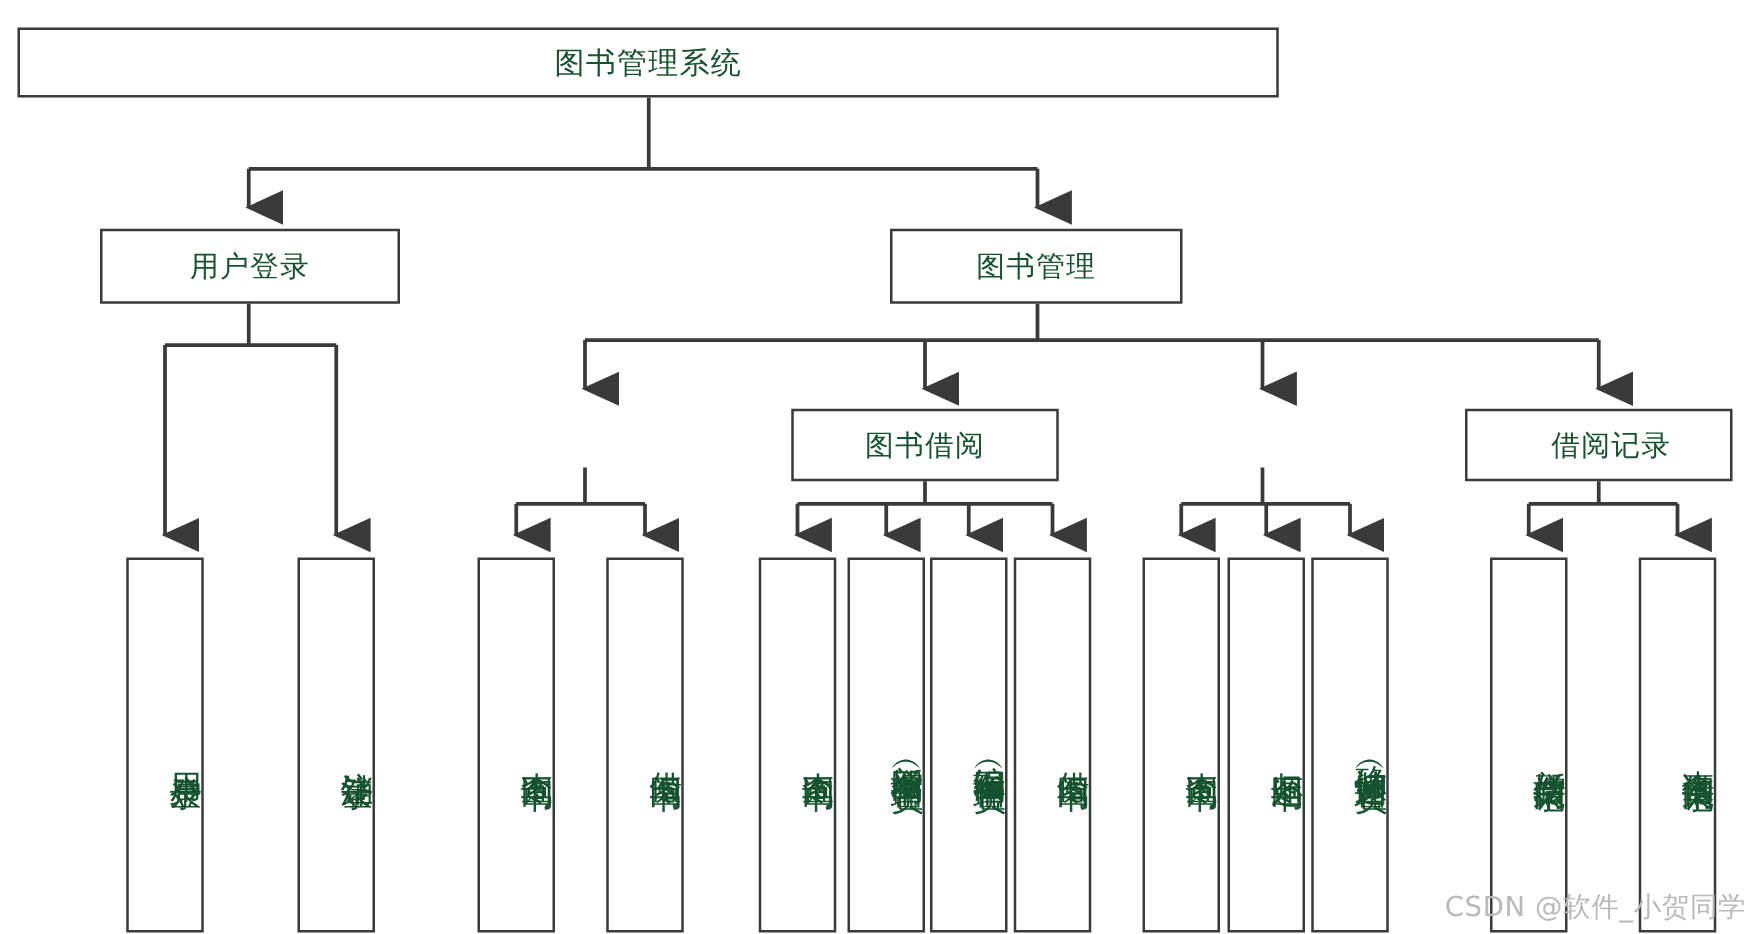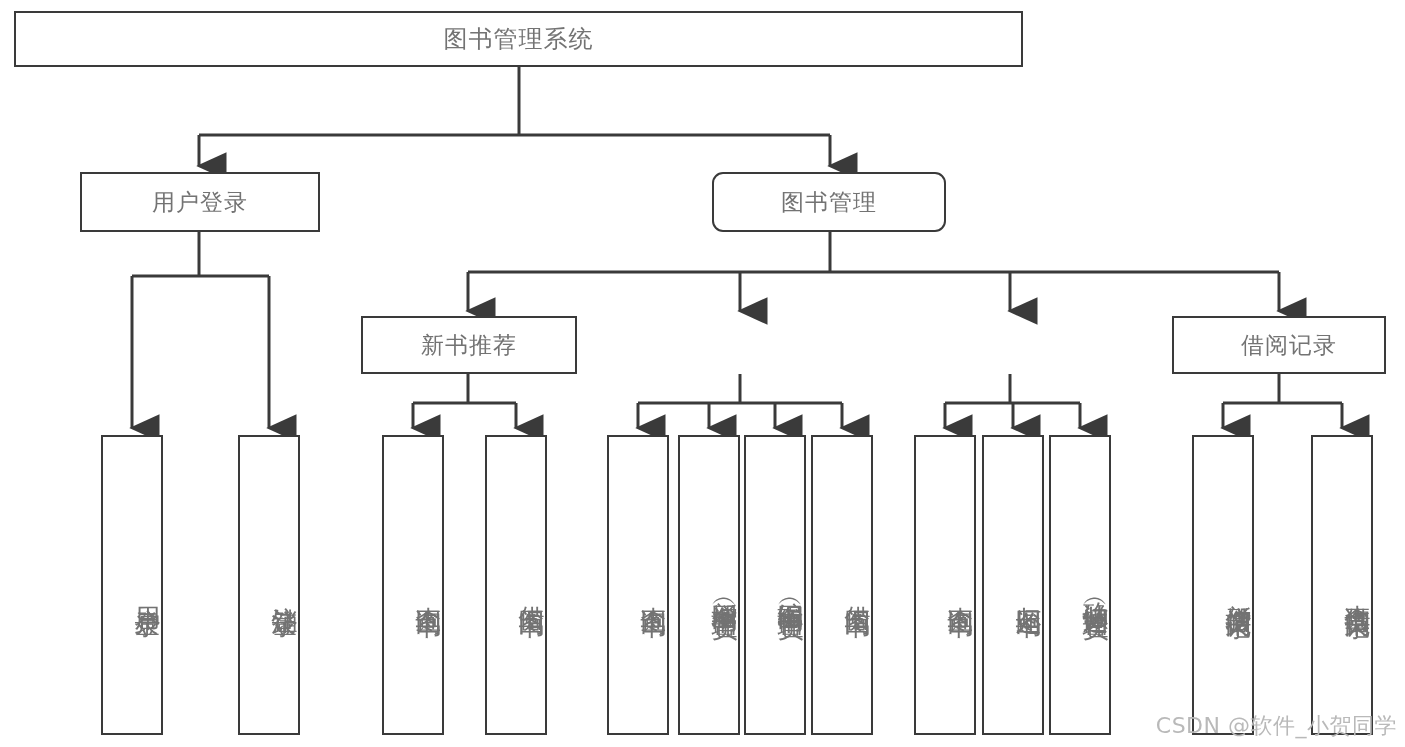--- a/index.html
+++ b/index.html
@@ -24,21 +24,22 @@
     pointer-events: none;
   }
   .node {
     position: absolute;
     box-sizing: border-box;
     border: 2.5px solid #3a3a3a;
     background: #ffffff;
     display: flex;
     align-items: center;
     justify-content: center;
-    color: #737373;
+    color: #14532d;
+    margin-top: 11px;
   }
   .node.horiz {
     font-size: 23px;
     letter-spacing: 1px;
   }
   .node.vert {
     writing-mode: vertical-rl;
     text-orientation: upright;
     font-size: 26px;
     letter-spacing: 2px;
@@ -111,23 +112,23 @@
       <path d="M 1279 374 L 1279 403"></path>
       <path d="M 1223 403 L 1342 403"></path>
       <path d="M 1223 403 L 1223 428" marker-end="url(#arrow)"></path>
       <path d="M 1342 403 L 1342 428" marker-end="url(#arrow)"></path>
     </g>
   </svg>
 
   <div class="node horiz root" style="left:14px; top:11px; width:1009px; height:56px;">图书管理系统</div>
 
   <div class="node horiz" style="left:80px; top:172px; width:240px; height:60px;">用户登录</div>
-  <div class="node horiz" style="left:712px; top:172px; width:234px; height:60px;border-radius:11px;">图书管理</div>
+  <div class="node horiz" style="left:712px; top:172px; width:234px; height:60px;">图书管理</div>
 
-  <div class="node horiz" style="left:361px; top:316px; width:216px; height:58px;">新书推荐</div>
+  <div class="node horiz" style="left:633px; top:316px; width:214px; height:58px;">图书借阅</div>
   <div class="node horiz" style="left:1172px; top:316px; width:214px; height:58px;padding-left:20px;">借阅记录</div>
 
   <div class="node vert" style="left:101px; top:435px; width:62px; height:300px;">用户登录</div>
   <div class="node vert" style="left:238px; top:435px; width:62px; height:300px;">注销登录</div>
 
   <div class="node vert" style="left:382px; top:435px; width:62px; height:300px;">查询图书</div>
   <div class="node vert" style="left:485px; top:435px; width:62px; height:300px;">借阅图书</div>
 
   <div class="node vert" style="left:607px; top:435px; width:62px; height:300px;">查询图书</div>
   <div class="node vert" style="left:678px; top:435px; width:62px; height:300px;">新增图书（管理员）</div>

